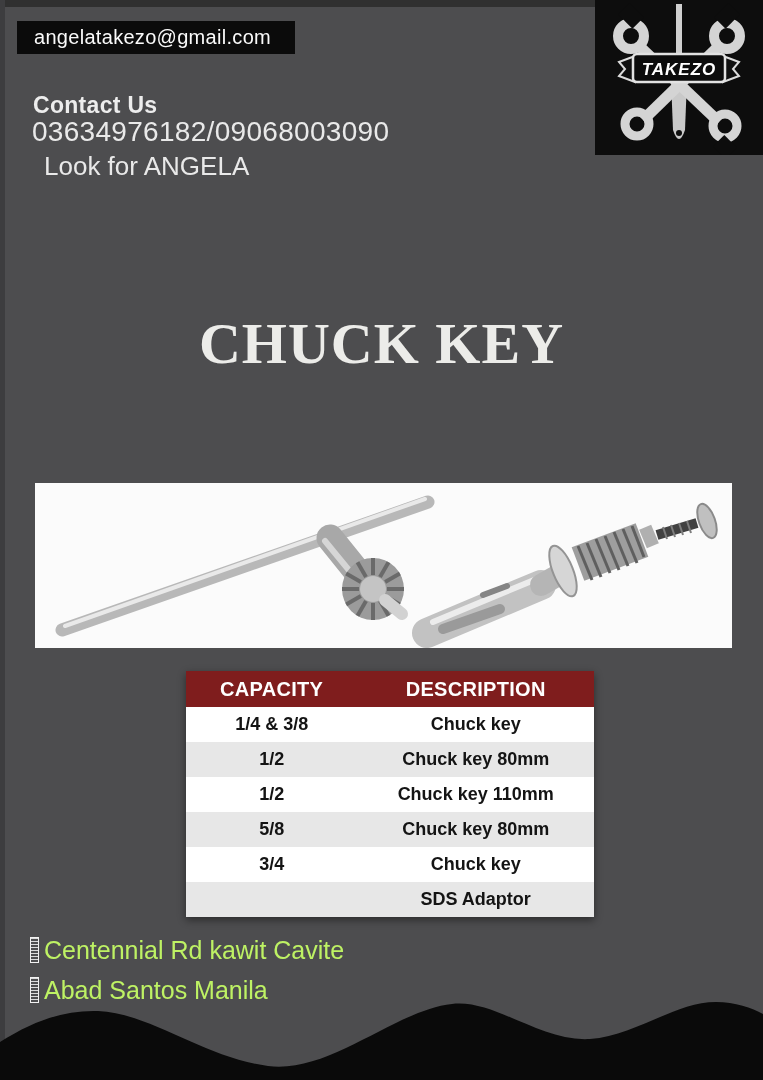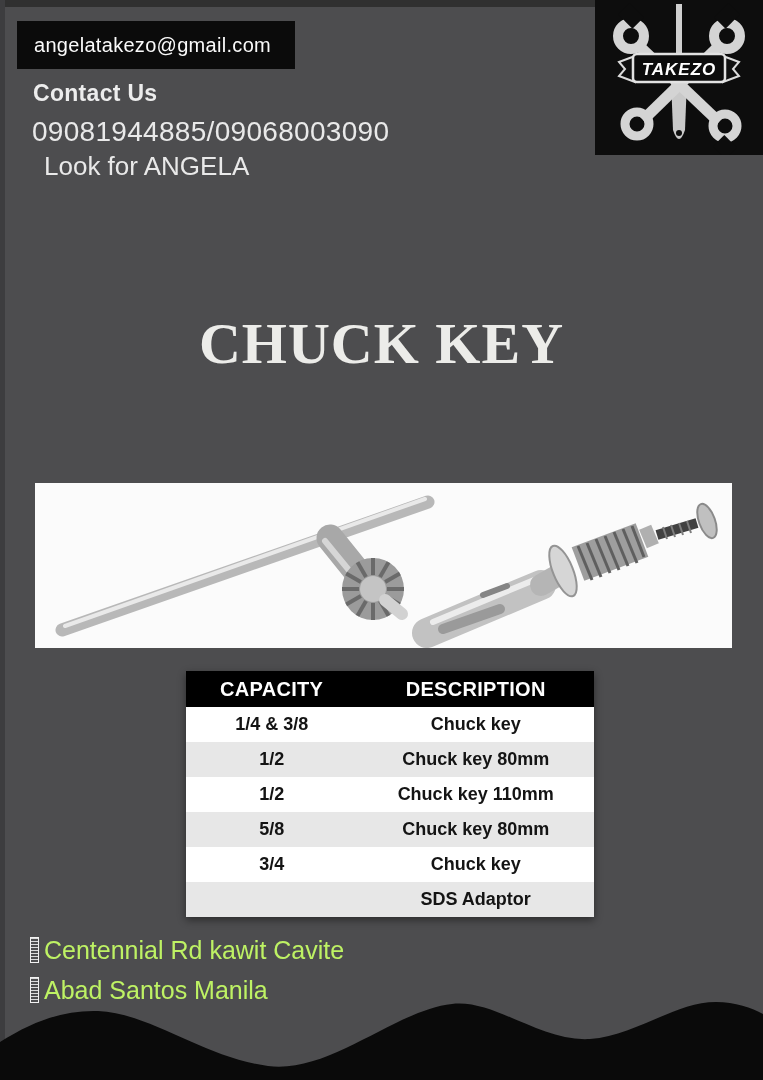--- a/index.html
+++ b/index.html
@@ -6,25 +6,25 @@
   .page{
     position:relative;width:763px;height:1080px;overflow:hidden;
     background:#4d4d4f;
     font-family:"Liberation Sans",sans-serif;
   }
   .edge-top{position:absolute;left:0;top:0;width:763px;height:7px;background:#303030;}
   .edge-left{position:absolute;left:0;top:0;width:5px;height:1080px;background:#3d3d3f;}
 
   
   .email-badge{
-    position:absolute;left:17px;top:21px;width:278px;height:48px;
+    position:absolute;left:17px;top:21px;width:278px;height:33px;
     background:#0b0b0b;color:#fafafa;font-size:20px;letter-spacing:.3px;
     display:flex;align-items:center;padding-left:17px;box-sizing:border-box;
   }
-  .contact-label{position:absolute;left:33px;top:80px;font-size:23px;font-weight:bold;color:#ededed;letter-spacing:.3px;}
+  .contact-label{position:absolute;left:33px;top:92px;font-size:23px;font-weight:bold;color:#ededed;letter-spacing:.3px;}
   .phones{position:absolute;left:32px;top:116px;font-size:28px;color:#e9e9e9;letter-spacing:.3px;}
   .contact-person{position:absolute;left:32px;top:151px;font-size:26px;color:#e9e9e9;margin-left:12px;}
 
   
   .logo-box{position:absolute;left:595px;top:0;width:168px;height:155px;background:#0d0d0d;}
 
   
   .title{
     position:absolute;left:0;top:314px;width:763px;text-align:center;
     font-family:"Liberation Serif",serif;font-weight:bold;font-size:58px;
@@ -34,21 +34,21 @@
   
   .product-photo{position:absolute;left:35px;top:483px;width:697px;height:165px;background:#fbfbfb;}
 
   
   .spec-table{
     position:absolute;left:186px;top:671px;width:408px;
     border-collapse:collapse;box-shadow:0 3px 8px rgba(0,0,0,.45);
     background:#fff;
   }
   .spec-table th{
-    background:#000000;color:#ffffff;font-size:20px;font-weight:bold;
+    background:#7f1d1d;color:#ffffff;font-size:20px;font-weight:bold;
     height:34px;letter-spacing:.3px;
   }
   .spec-table td{
     font-size:18px;font-weight:bold;color:#141414;text-align:center;
     height:33px;background:#ffffff;
   }
   .spec-table tr.alt td{background:#e7e7e7;}
 
   
   .locations{position:absolute;left:30px;top:930px;color:#bef264;font-size:25px;}
@@ -65,21 +65,21 @@
 <body>
 
 <div class="page">
   <div class="edge-top"></div>
   <div class="edge-left"></div>
 
   <div class="email-badge">
     <span>angelatakezo@gmail.com</span>
   </div>
   <div class="contact-label">Contact Us</div>
-  <div class="phones">09081944885/09068003090</div>
+  <div class="phones">03634976182/09068003090</div>
   <div class="contact-person">Look for ANGELA</div>
 
   <div class="logo-box">
     <svg width="168" height="155" viewBox="0 0 168 155">
       <rect x="0" y="0" width="168" height="155" fill="#0d0d0d"></rect>
 
       <g>
         <line x1="84" y1="4" x2="84" y2="58" stroke="#cfcfcf" stroke-width="6"></line>
         <path d="M76,80 L92,80 L90,130 Q84,148 78,130 Z" fill="#c9c9c9"></path>
         <circle cx="84" cy="133" r="3" fill="#0d0d0d"></circle>

